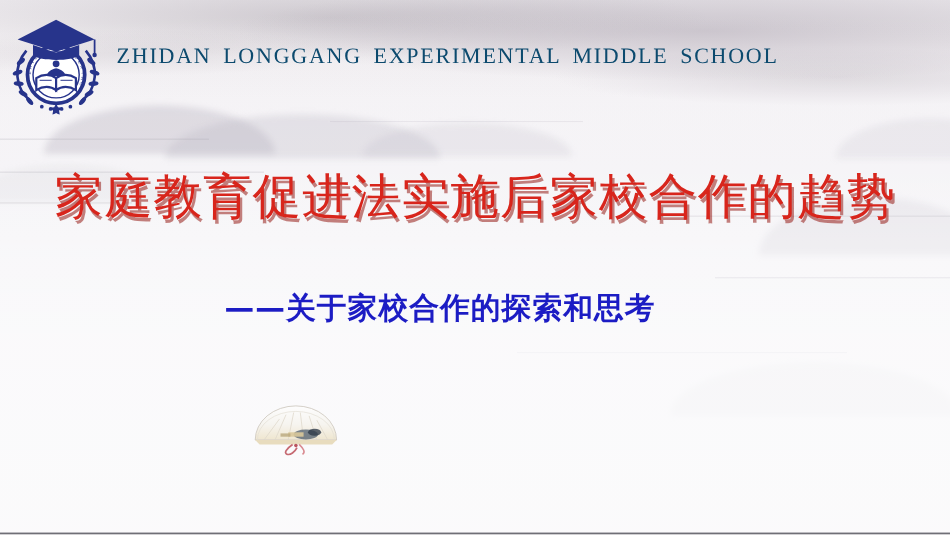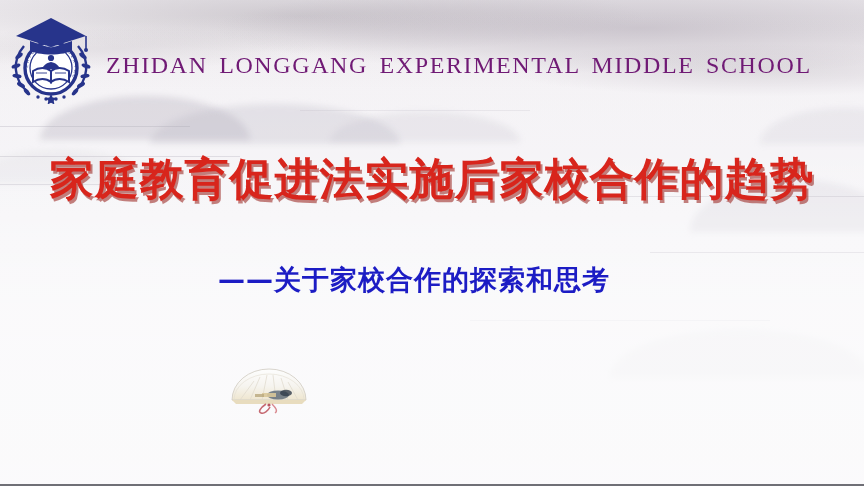--- a/index.html
+++ b/index.html
@@ -80,49 +80,49 @@
     left: 8px;
     top: 16px;
     width: 86px;
     height: 88px;
   }
   .logo svg { display: block; width: 86px; height: 88px; }
 
   .school-name {
     position: absolute;
     left: 106px;
-    top: 52px;
+    top: 40px;
     font-family: "Liberation Serif", "DejaVu Serif", serif;
-    font-size: 24px;
+    font-size: 20px;
     letter-spacing: 1.6px;
     word-spacing: 4px;
-    color: #701a75;
+    color: #0c4a6e;
     white-space: nowrap;
   }
 
   
   .main-title {
     position: absolute;
     left: 0;
     top: 150px;
     width: 864px;
     text-align: center;
     font-family: "DejaVu Sans", "Liberation Sans", sans-serif;
     font-size: 44px;
-    font-weight: bold;
+    font-weight: normal;
     letter-spacing: 1px;
     color: #d8251c;
     text-shadow: 2px 3px 0 rgba(150,28,22,0.55);
     white-space: nowrap;
   }
 
   
   .subtitle {
     position: absolute;
-    left: 14px;
+    left: 0;
     top: 262px;
     width: 800px;
     text-align: center;
     font-family: "DejaVu Sans", "Liberation Sans", sans-serif;
     font-size: 27px;
     font-weight: bold;
     letter-spacing: 1px;
     color: #1c1cc4;
     white-space: nowrap;
   }

